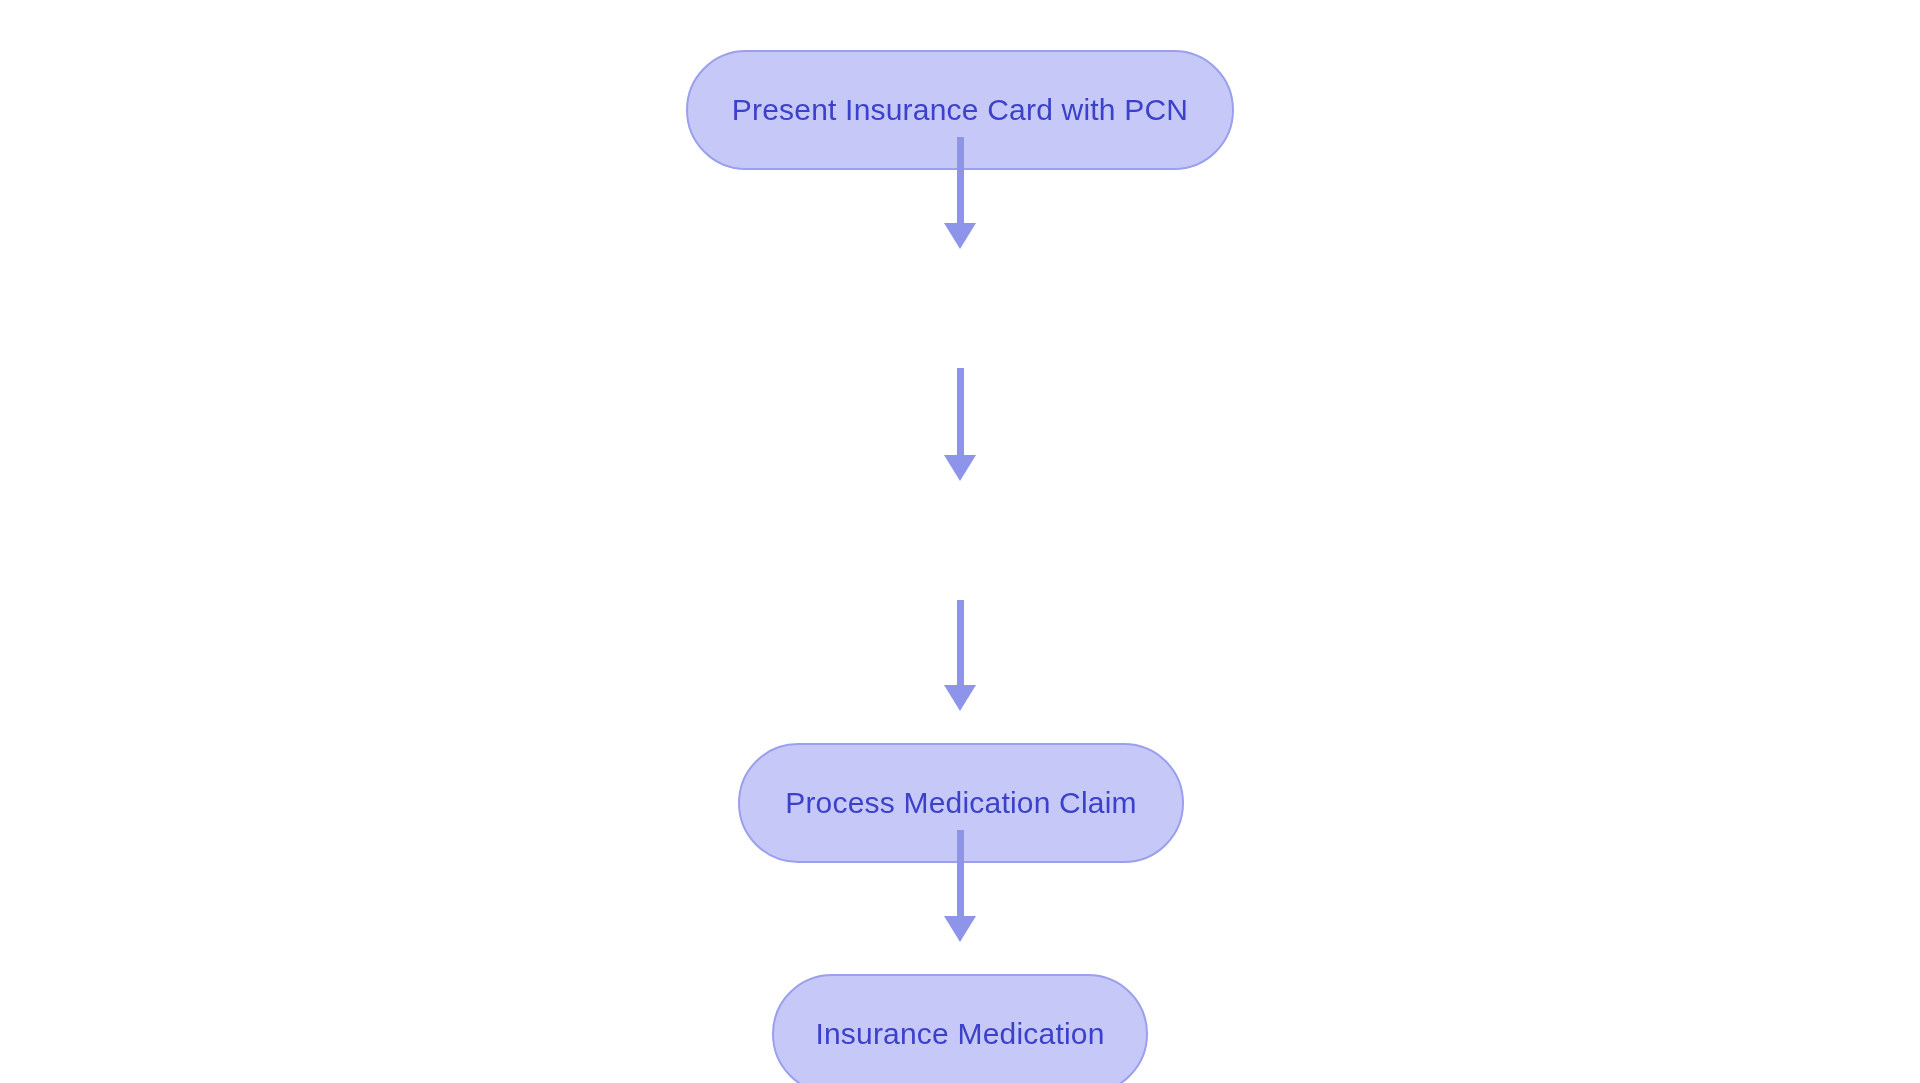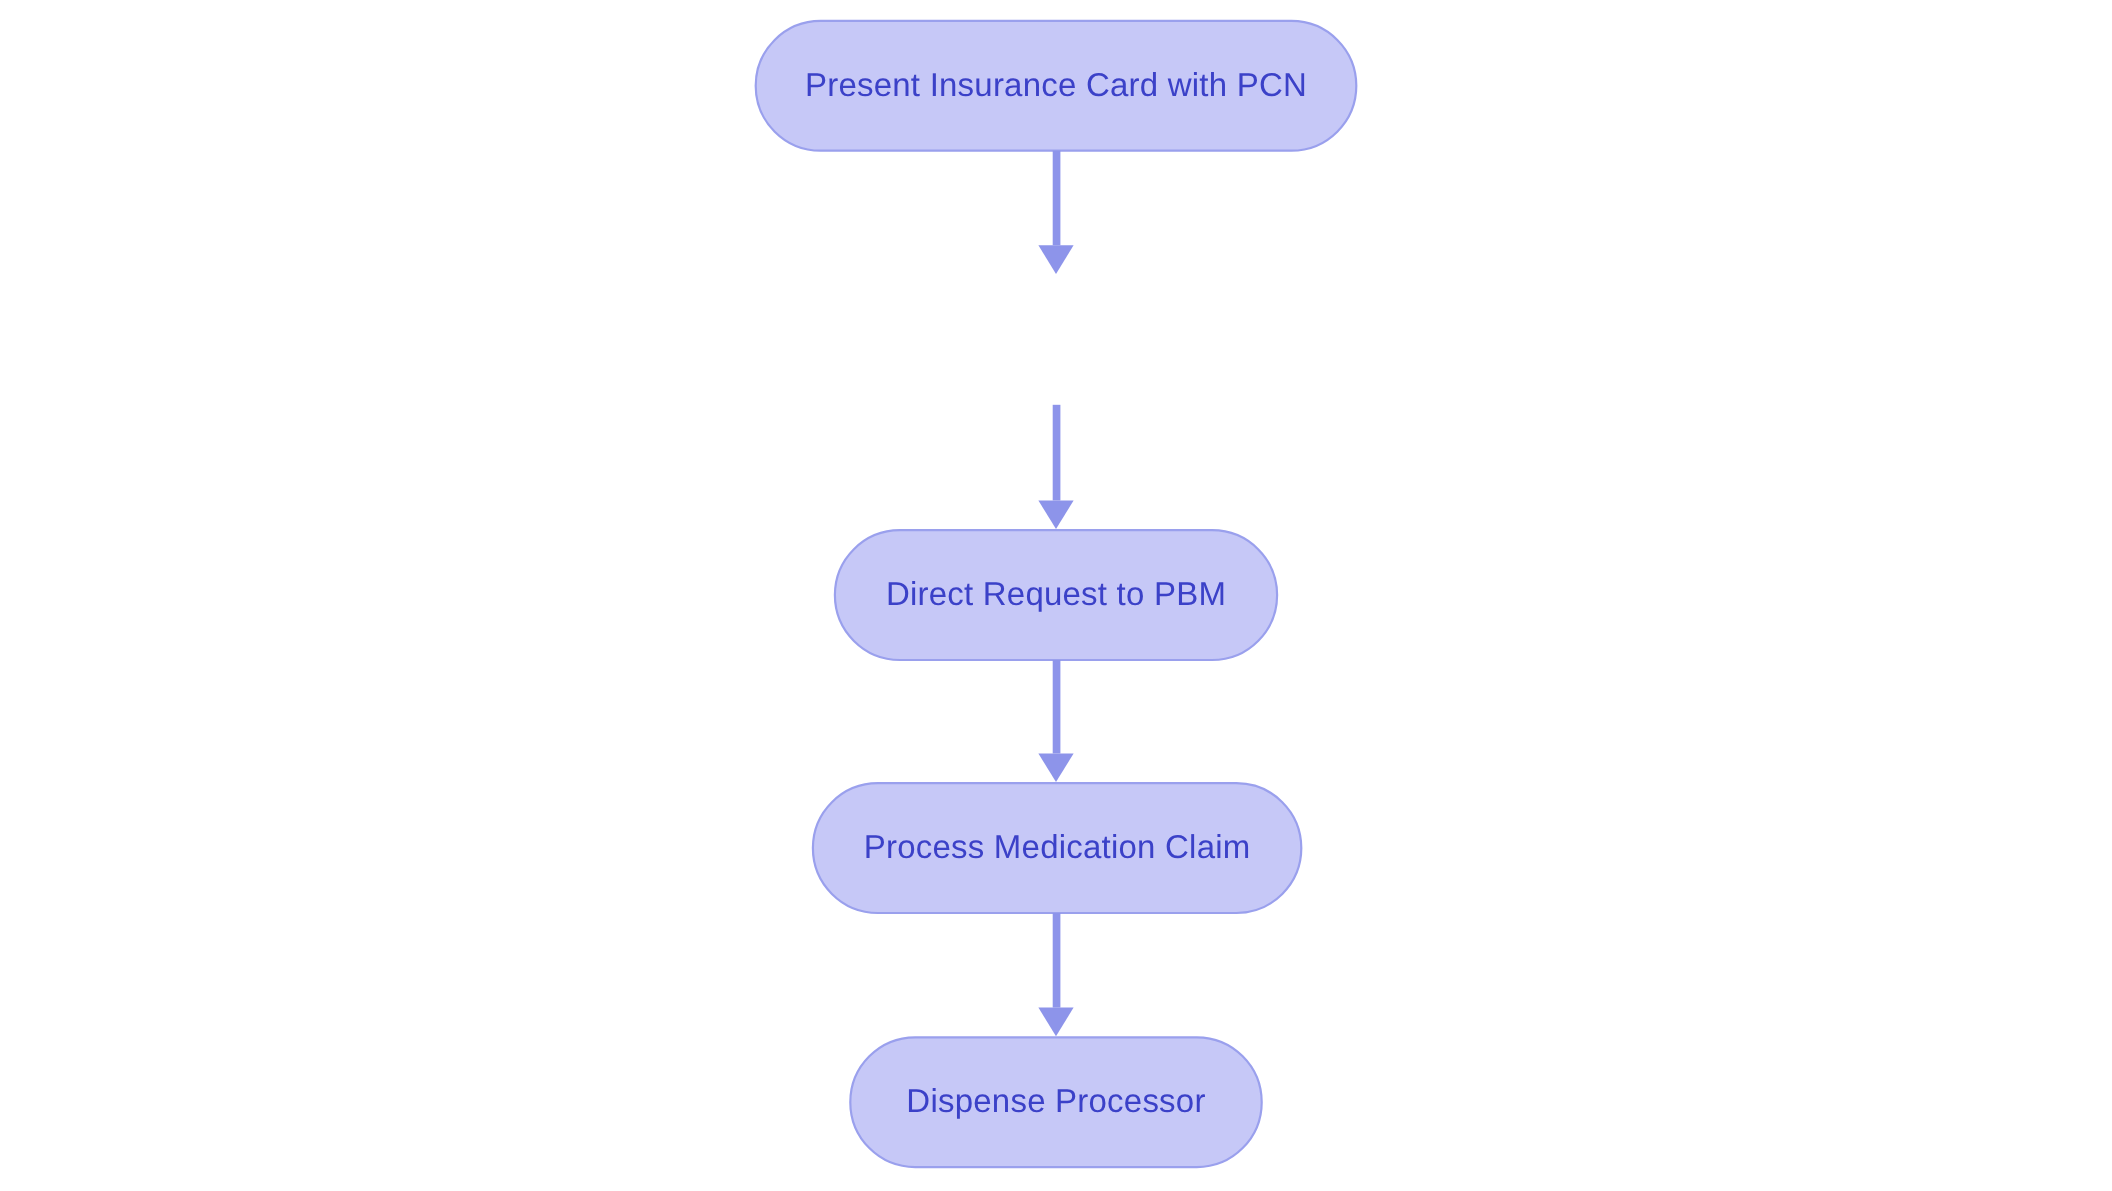--- a/index.html
+++ b/index.html
@@ -18,20 +18,21 @@
   .node {
     position: absolute;
     height: 120px;
     border-radius: 60px;
     background: var(--node-fill, #c6c8f7);
     border: 2px solid var(--node-border, #9aa0ed);
     box-sizing: border-box;
     display: flex;
     align-items: center;
     justify-content: center;
+    margin-top: 32px;
   }
   .node-label {
     color: var(--node-text, #3b41c8);
     font-size: 30px;
     font-weight: 500;
     letter-spacing: 0.2px;
     white-space: nowrap;
     text-align: center;
   }
   .node-1 { left: 686px; top: 18px;  width: 548px; }
@@ -78,35 +79,32 @@
     <div class="arrow-line"></div>
     <div class="arrow-head"></div>
   </div>
 
 
   <div class="arrow arrow-2">
     <div class="arrow-line"></div>
     <div class="arrow-head"></div>
   </div>
 
-  <div class="node node-3">
-    <span class="node-label">Direct Request to PBM</span>
-  </div>
 
   <div class="arrow arrow-3">
     <div class="arrow-line"></div>
     <div class="arrow-head"></div>
   </div>
 
   <div class="node node-4">
     <span class="node-label">Process Medication Claim</span>
   </div>
 
   <div class="arrow arrow-4">
     <div class="arrow-line"></div>
     <div class="arrow-head"></div>
   </div>
 
   <div class="node node-5">
-    <span class="node-label">Dispense Processor</span>
+    <span class="node-label">Insurance Medication</span>
   </div>
 
 </div>
 
 </body></html>

